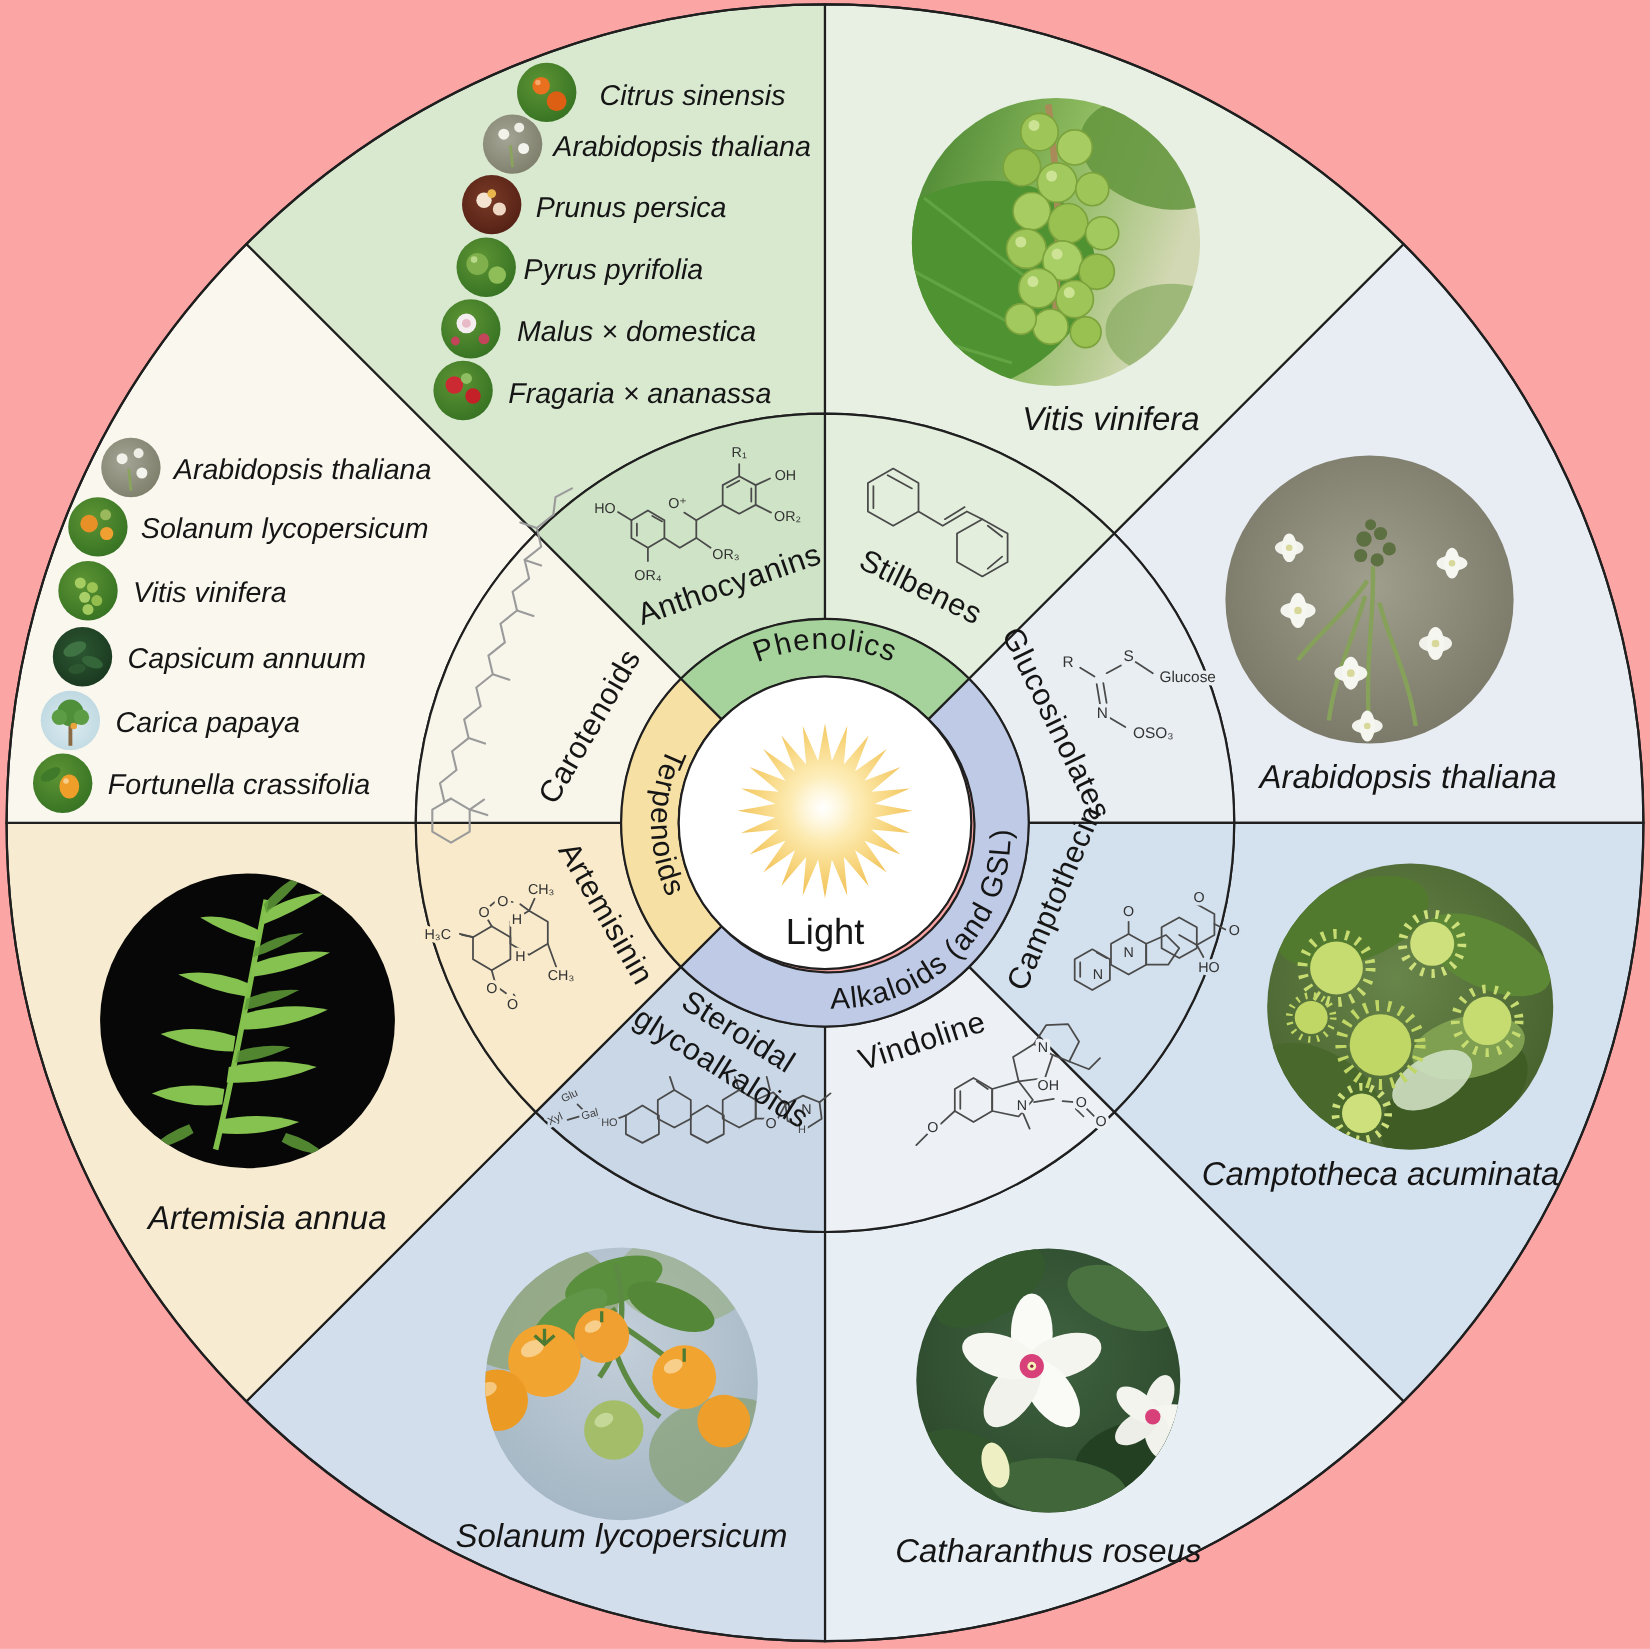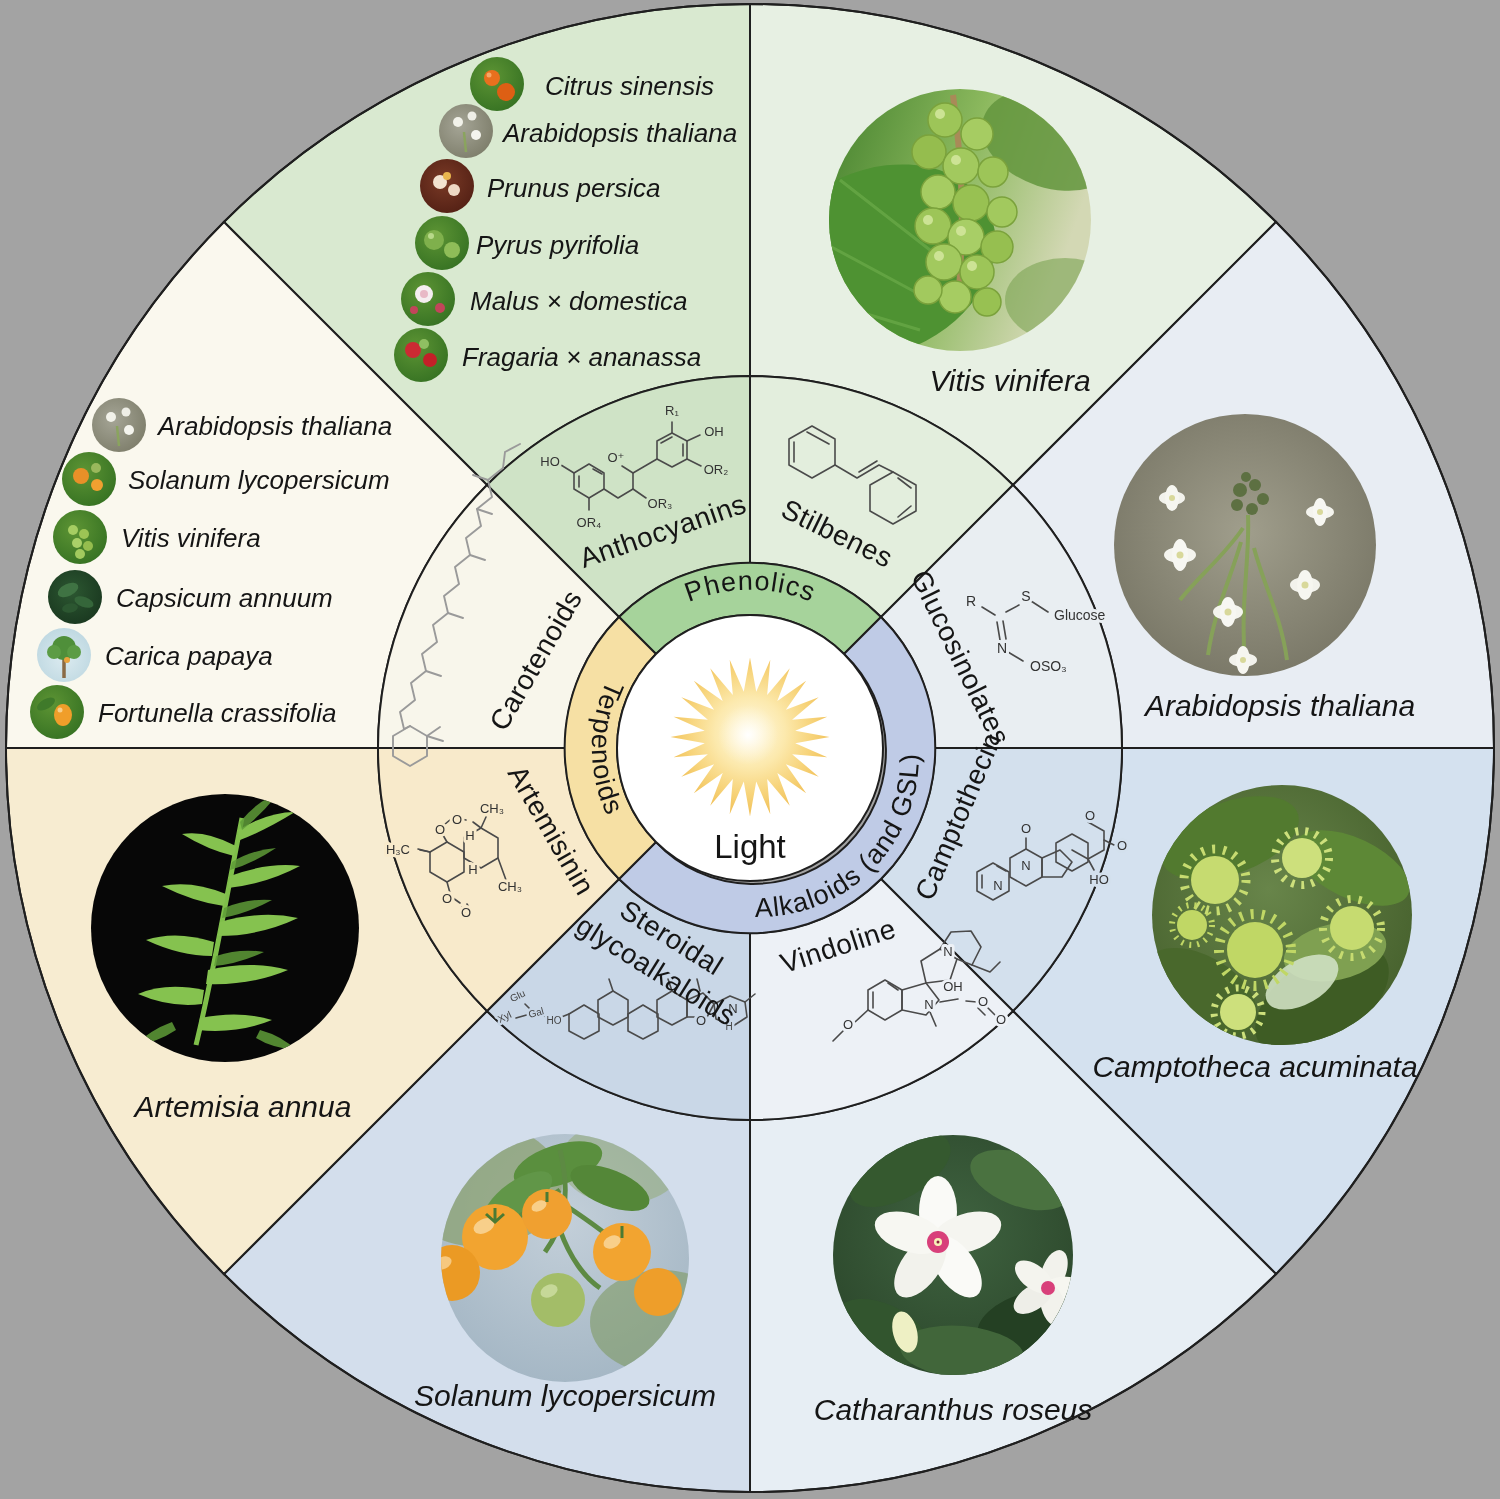--- a/index.html
+++ b/index.html
@@ -1,16 +1,16 @@
 <!DOCTYPE html>
 <html><head>
 <meta charset="utf-8">
 <style>
   html,body{margin:0;padding:0;background:#ffffff;}
-  .stage{width:1500px;height:1499px;position:relative;background:#a3a3a3;}
+  .stage{width:1500px;height:1499px;position:relative;background:#fca5a5;}
   svg{display:block;}
   text{font-family:"Liberation Sans","DejaVu Sans",sans-serif;fill:#151515;}
   .species{font-style:italic;font-size:30px;}
   .species-list{font-style:italic;font-size:26px;}
   .midlabel{font-size:28px;letter-spacing:.5px;}
   .ringlabel{font-size:27px;letter-spacing:1px;}
   .atom{font-size:13px;fill:#333;paint-order:stroke;stroke-width:6px;stroke-linejoin:round;}
   .atom-big{font-size:14px;fill:#333;paint-order:stroke;stroke-width:6px;stroke-linejoin:round;}
   .atom-tiny{font-size:10px;fill:#444;paint-order:stroke;stroke-width:5px;stroke-linejoin:round;}
   .struct{fill:none;stroke:#4a4a4a;stroke-width:1.6;stroke-linejoin:round;stroke-linecap:round;}

